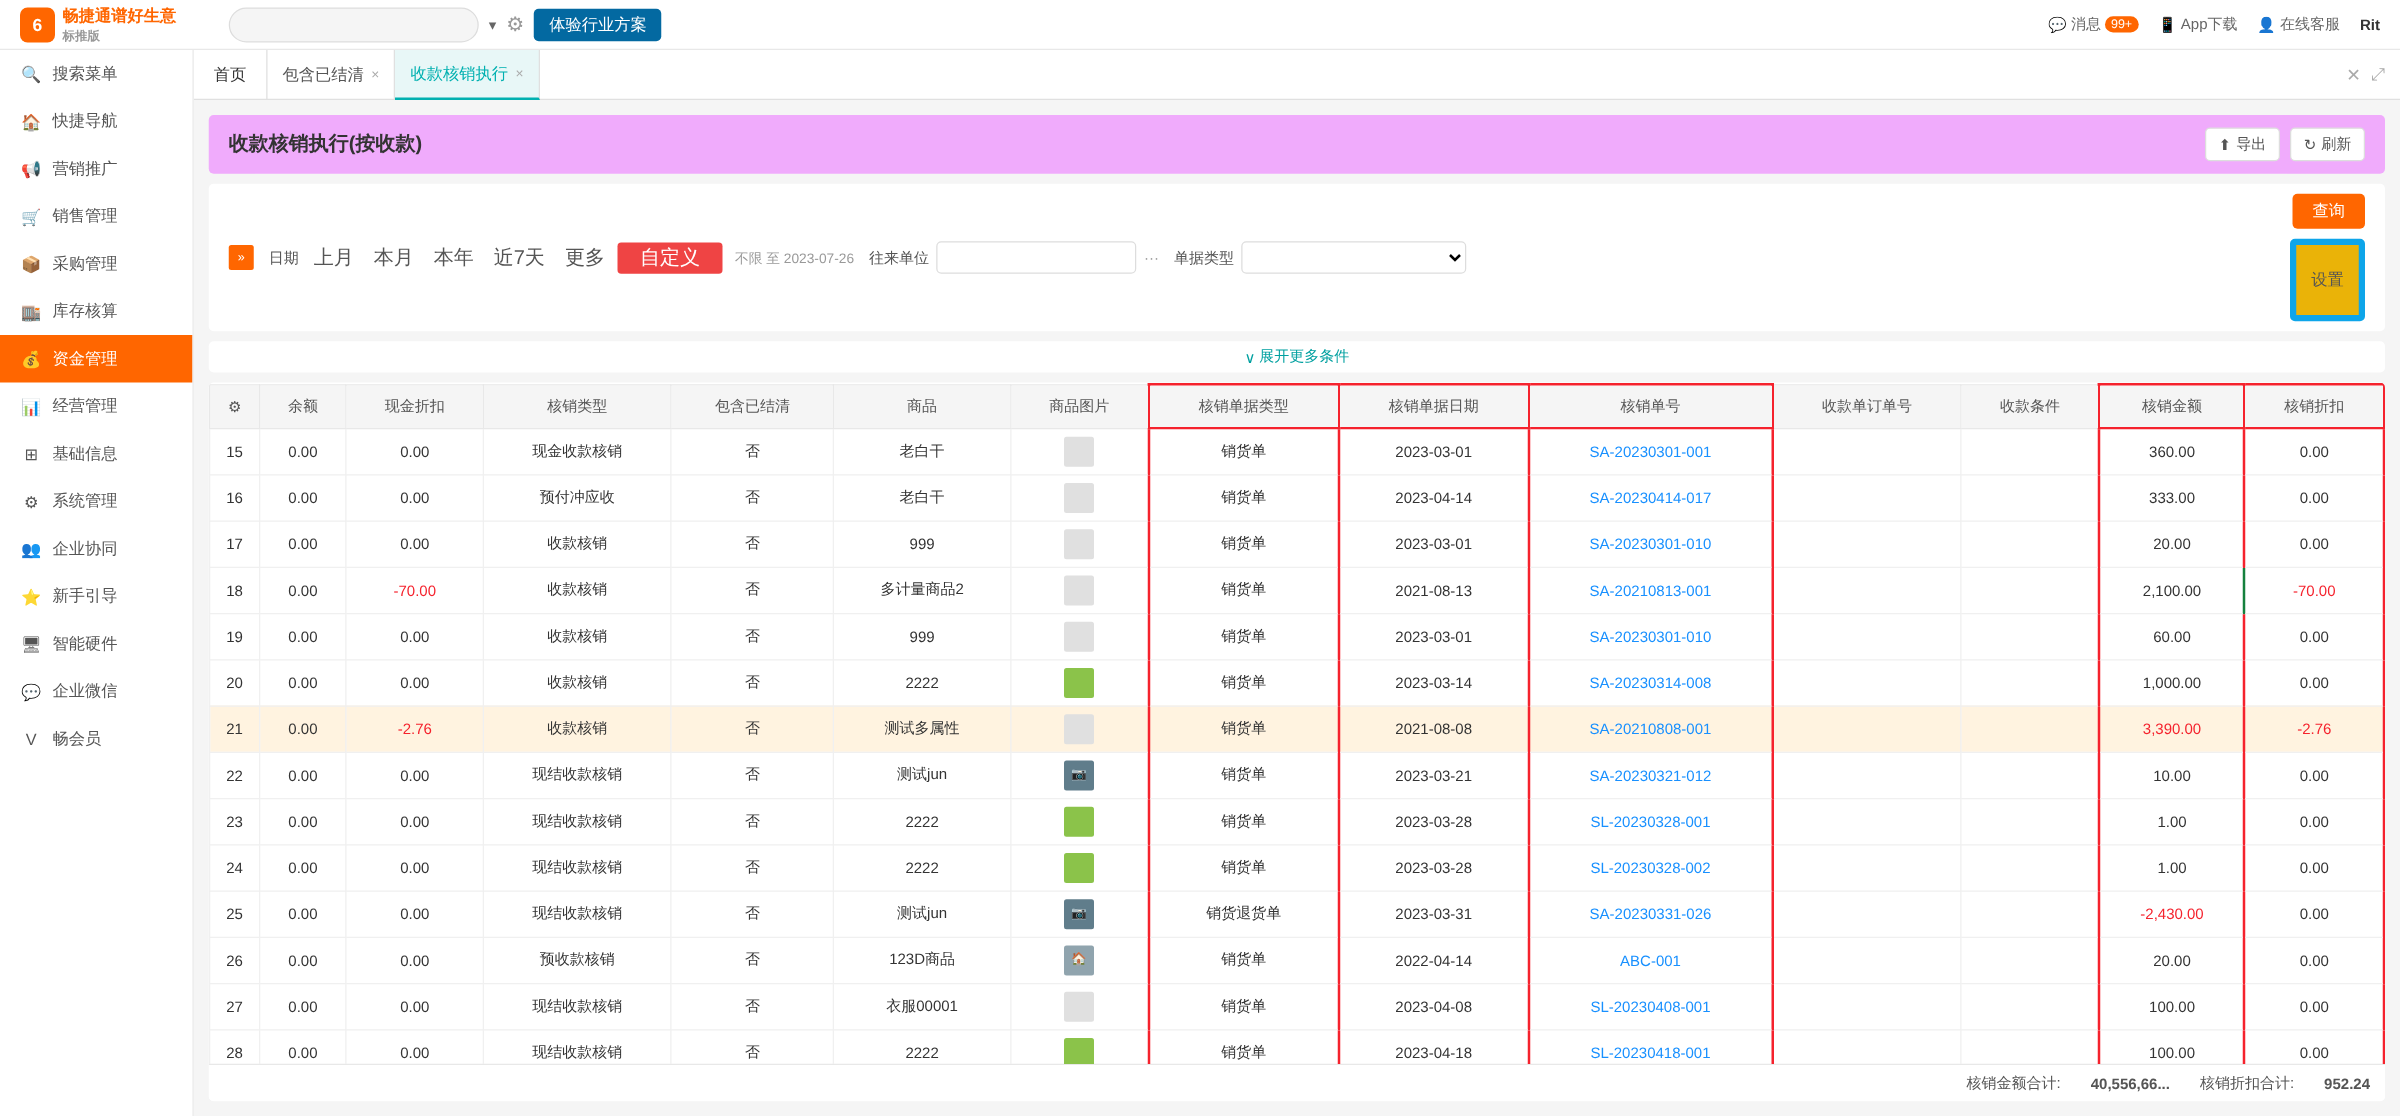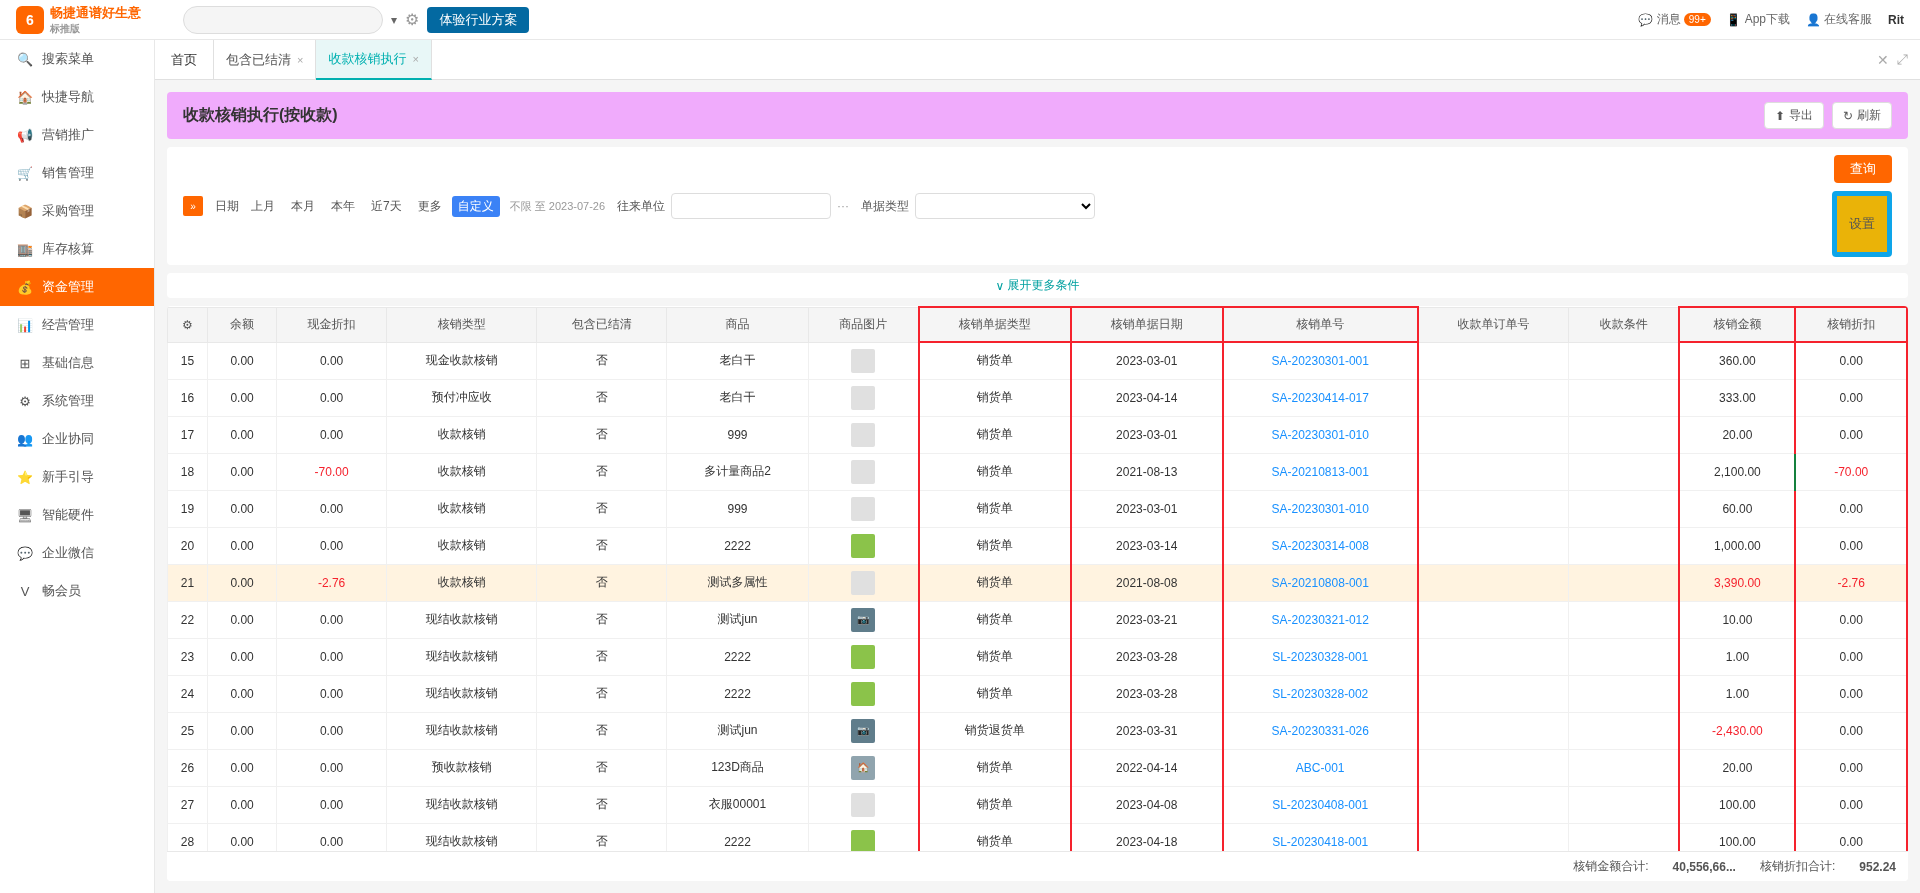--- a/index.html
+++ b/index.html
@@ -42,22 +42,22 @@
     .page-title-actions { display: flex; gap: 8px; }
     .btn-export { display: flex; align-items: center; gap: 4px; padding: 4px 10px; border: 1px solid #ddd; border-radius: 4px; background: #fff; color: #555; font-size: 12px; cursor: pointer; }
     .btn-refresh { display: flex; align-items: center; gap: 4px; padding: 4px 10px; border: 1px solid #ddd; border-radius: 4px; background: #fff; color: #555; font-size: 12px; cursor: pointer; }
 
     
     .filter-bar { background: #fff; border-radius: 4px; padding: 8px 16px; display: flex; align-items: center; gap: 12px; flex-shrink: 0; flex-wrap: wrap; }
     .filter-arrow { background: #f60; color: white; width: 20px; height: 20px; display: flex; align-items: center; justify-content: center; border-radius: 2px; cursor: pointer; font-size: 10px; }
     .filter-group { display: flex; align-items: center; gap: 6px; font-size: 12px; color: #555; }
     .filter-label { color: #555; }
     .filter-date-btns { display: flex; gap: 4px; }
-    .filter-date-btn { padding: 2px 6px; border-radius: 3px; cursor: pointer; font-size: 12px; color: #555; }
-    .filter-date-btn.custom { background: #3b82f6; color: white; border-radius: 3px; padding: 2px 6px; }
+    .filter-date-btn { padding: 2px 6px; border-radius: 3px; cursor: pointer; font-size: 16px; color: #555; }
+    .filter-date-btn.custom { background: #ef4444; color: white; border-radius: 3px; padding: 2px 18px; }
     .filter-date-range { color: #999; font-size: 11px; margin-left: 4px; }
     .filter-input { border: 1px solid #ddd; border-radius: 4px; height: 26px; padding: 0 8px; font-size: 12px; width: 160px; }
     .filter-select { border: 1px solid #ddd; border-radius: 4px; height: 26px; padding: 0 8px; font-size: 12px; width: 180px; background: #fff; }
     .btn-query { background: #f60; color: white; border: none; border-radius: 4px; padding: 5px 16px; font-size: 13px; cursor: pointer; }
     .btn-set { background: #eab308; color: #555; border: 5px solid #0ea5e9; border-radius: 4px; padding: 19px 12px; font-size: 13px; cursor: pointer; display: block; margin-top: 4px; }
     .filter-more { color: #00a0a0; font-size: 12px; cursor: pointer; display: flex; align-items: center; gap: 3px; margin: 0 auto; }
 
     
     .table-wrapper { flex: 1; overflow: hidden; background: #fff; border-radius: 4px; display: flex; flex-direction: column; }
     .table-container { flex: 1; overflow: auto; }

